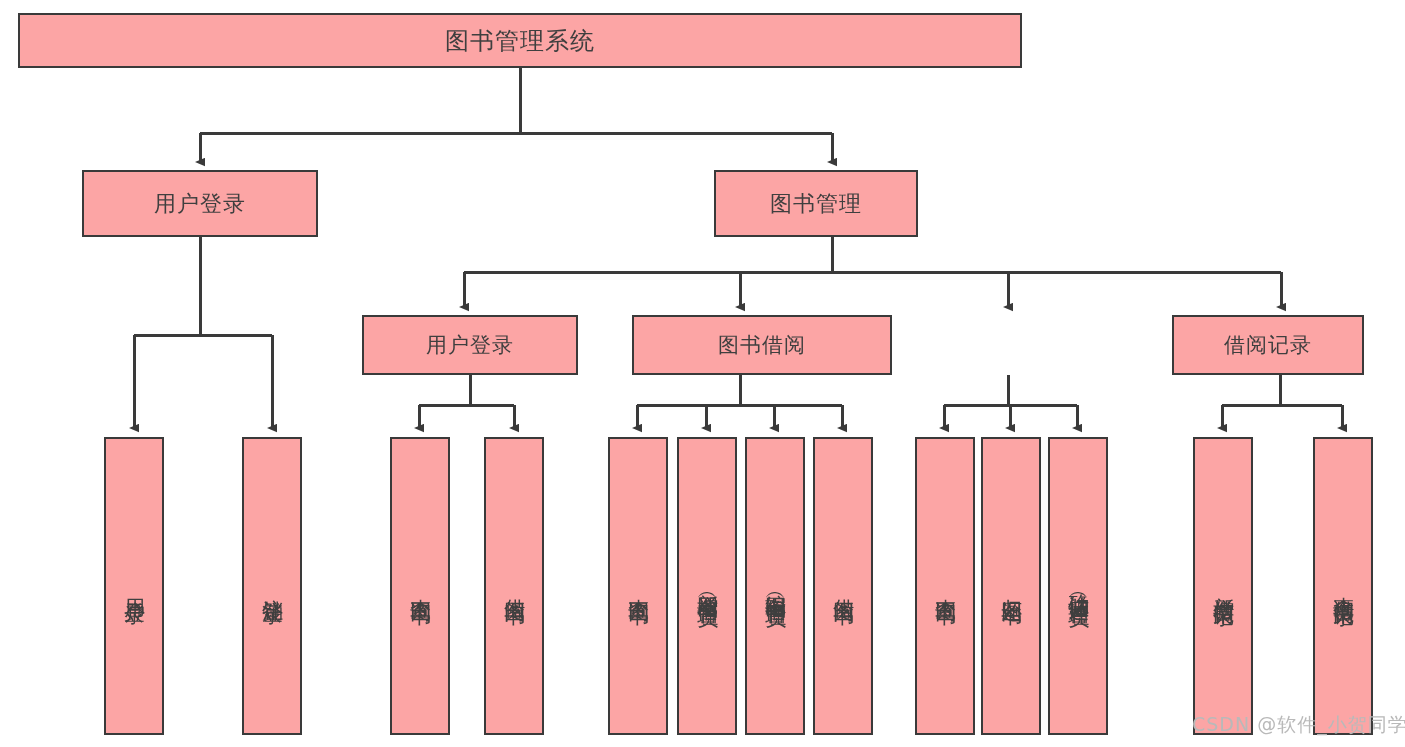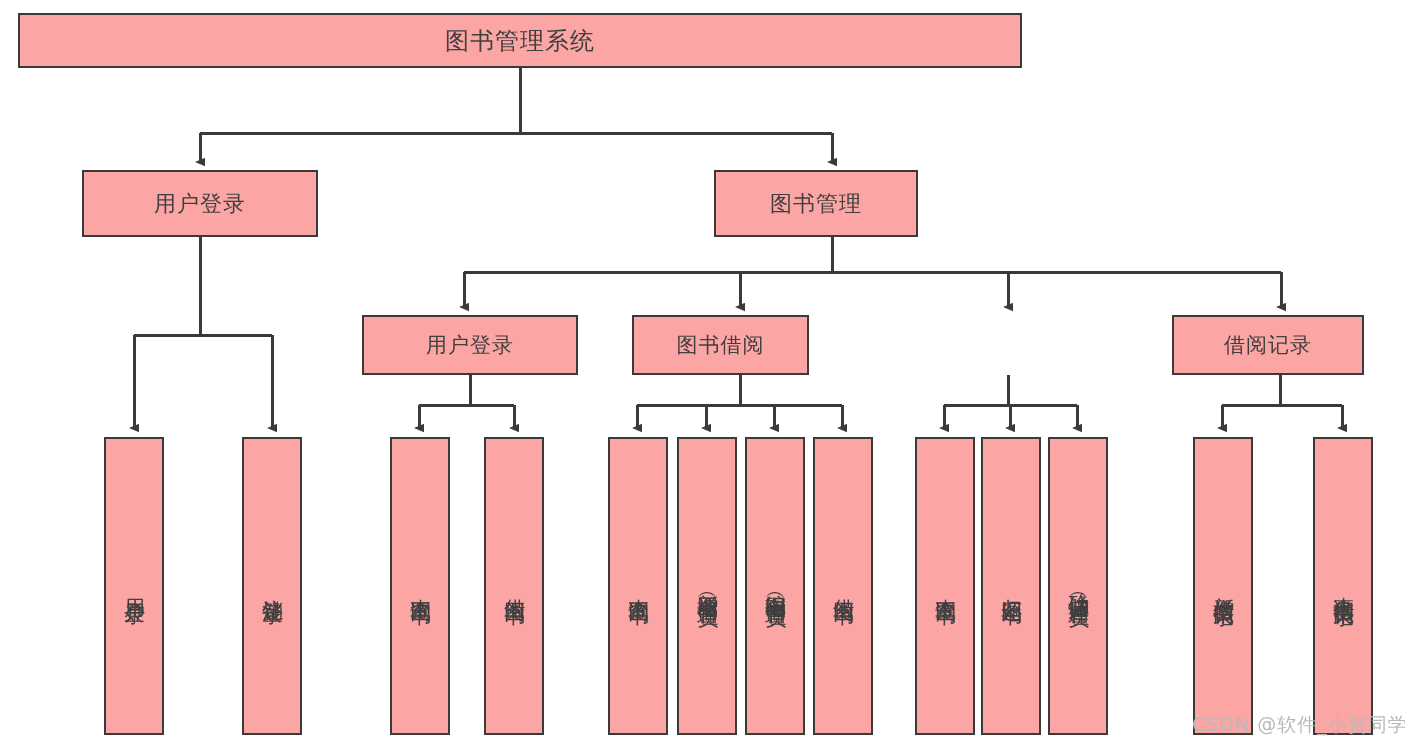--- a/index.html
+++ b/index.html
@@ -139,21 +139,21 @@
   <div class="node level2" style="left:82px; top:170px; width:236px; height:67px;">
     <span>用户登录</span>
   </div>
   <div class="node level2" style="left:714px; top:170px; width:204px; height:67px;">
     <span>图书管理</span>
   </div>
 
   <div class="node level3" style="left:362px; top:315px; width:216px; height:60px;">
     <span>用户登录</span>
   </div>
-  <div class="node level3" style="left:632px; top:315px; width:177px; height:60px;">
+  <div class="node level3" style="left:632px; top:315px; width:260px; height:60px;">
     <span>图书借阅</span>
   </div>
   <div class="node level3" style="left:1172px; top:315px; width:192px; height:60px;">
     <span>借阅记录</span>
   </div>
 
   <div class="node leaf" style="left:104px; top:437px; width:60px; height:298px;">
     <span class="vtext">用户登录</span>
   </div>
   <div class="node leaf" style="left:242px; top:437px; width:60px; height:298px;">

